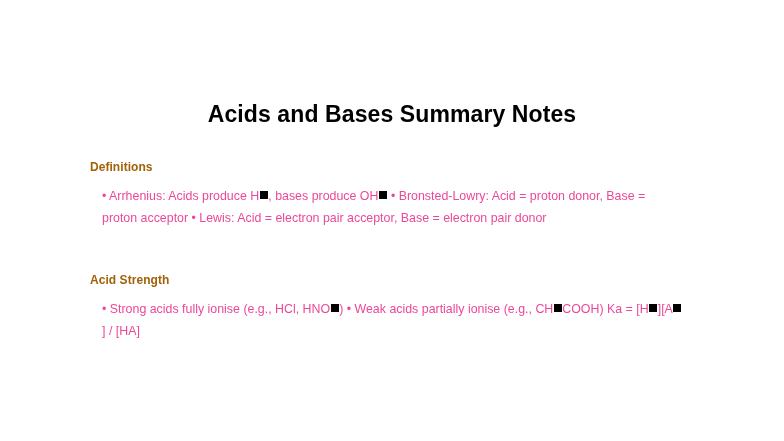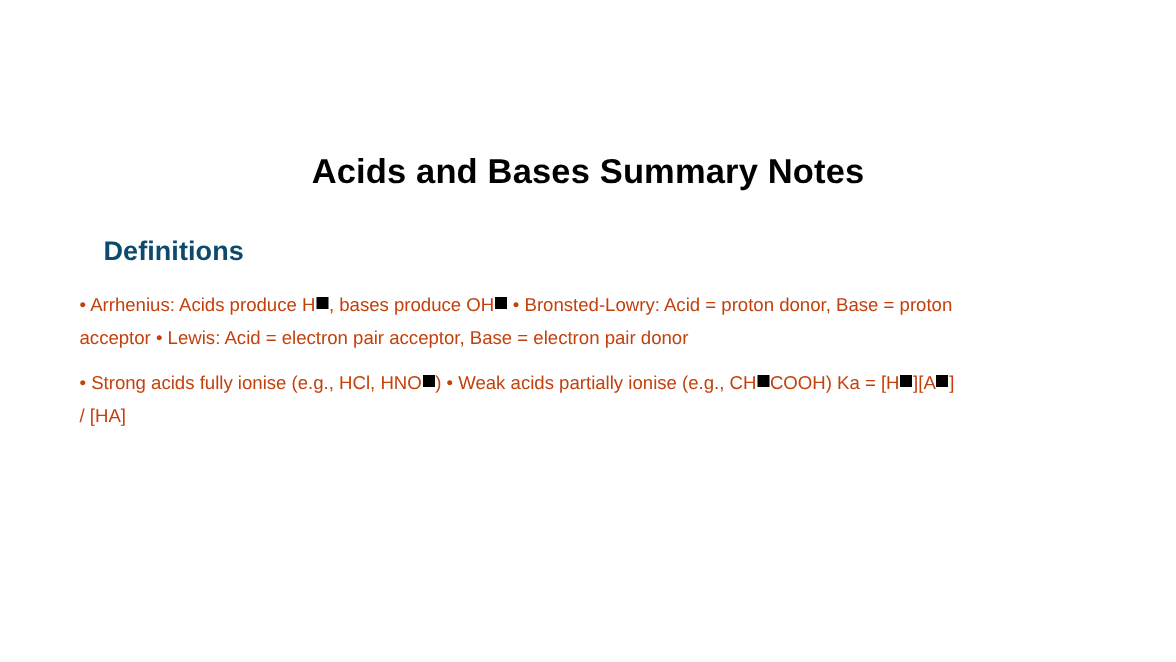--- a/index.html
+++ b/index.html
@@ -12,53 +12,53 @@
     background: #ffffff;
     font-family: "Liberation Sans", sans-serif;
     color: #000000;
     overflow: hidden;
   }
   .page {
     position: relative;
     width: 784px;
     height: 441px;
     box-sizing: border-box;
-    padding: 0 53px;
+    padding: 0 90px;
   }
   .doc-title {
     margin: 0;
     padding: 0;
     text-align: center;
     font-size: 23px;
     font-weight: bold;
     line-height: 26px;
     letter-spacing: 0.1px;
     padding-top: 101px;
     color: #000000;
   }
   .section {
     margin: 0;
     padding: 0;
   }
   .section-heading {
-    margin: 16px;
+    margin: 0;
     padding: 0;
-    font-size: 18px;
+    font-size: 12px;
     font-weight: bold;
     line-height: 20px;
     letter-spacing: 0.05px;
-    color: #0c4a6e;
+    color: #a16207;
   }
   .section-body {
-    margin: 0;
+    margin: 12px;
     padding: 0;
     font-size: 12.4px;
     font-weight: normal;
     line-height: 21.5px;
-    color: #c2410c;
+    color: #ec4899;
     max-width: 586px;
     text-align: left;
   }
   .sec-definitions .section-heading { margin-top: 30px; }
   .sec-definitions .section-body { margin-top: 9px; }
 
   .sec-ph .section-heading { margin-top: 41px; }
   .sec-ph .section-body { margin-top: 9px; }
 
   .sec-strength .section-heading { margin-top: 41px; }
@@ -83,16 +83,17 @@
 
   <div class="section sec-definitions">
     <h2 class="section-heading">Definitions</h2>
     <p class="section-body">• Arrhenius: Acids produce H<span class="tofu"></span>, bases produce OH<span class="tofu"></span> • Bronsted-Lowry: Acid = proton donor, Base = proton acceptor • Lewis: Acid = electron pair acceptor, Base = electron pair donor</p>
   </div>
 
   <div class="section sec-ph">
   </div>
 
   <div class="section sec-strength">
+    <h2 class="section-heading">Acid Strength</h2>
     <p class="section-body">• Strong acids fully ionise (e.g., HCl, HNO<span class="tofu"></span>) • Weak acids partially ionise (e.g., CH<span class="tofu"></span>COOH) Ka = [H<span class="tofu"></span>][A<span class="tofu"></span>] / [HA]</p>
   </div>
 
 </div>
 
 </body></html>

